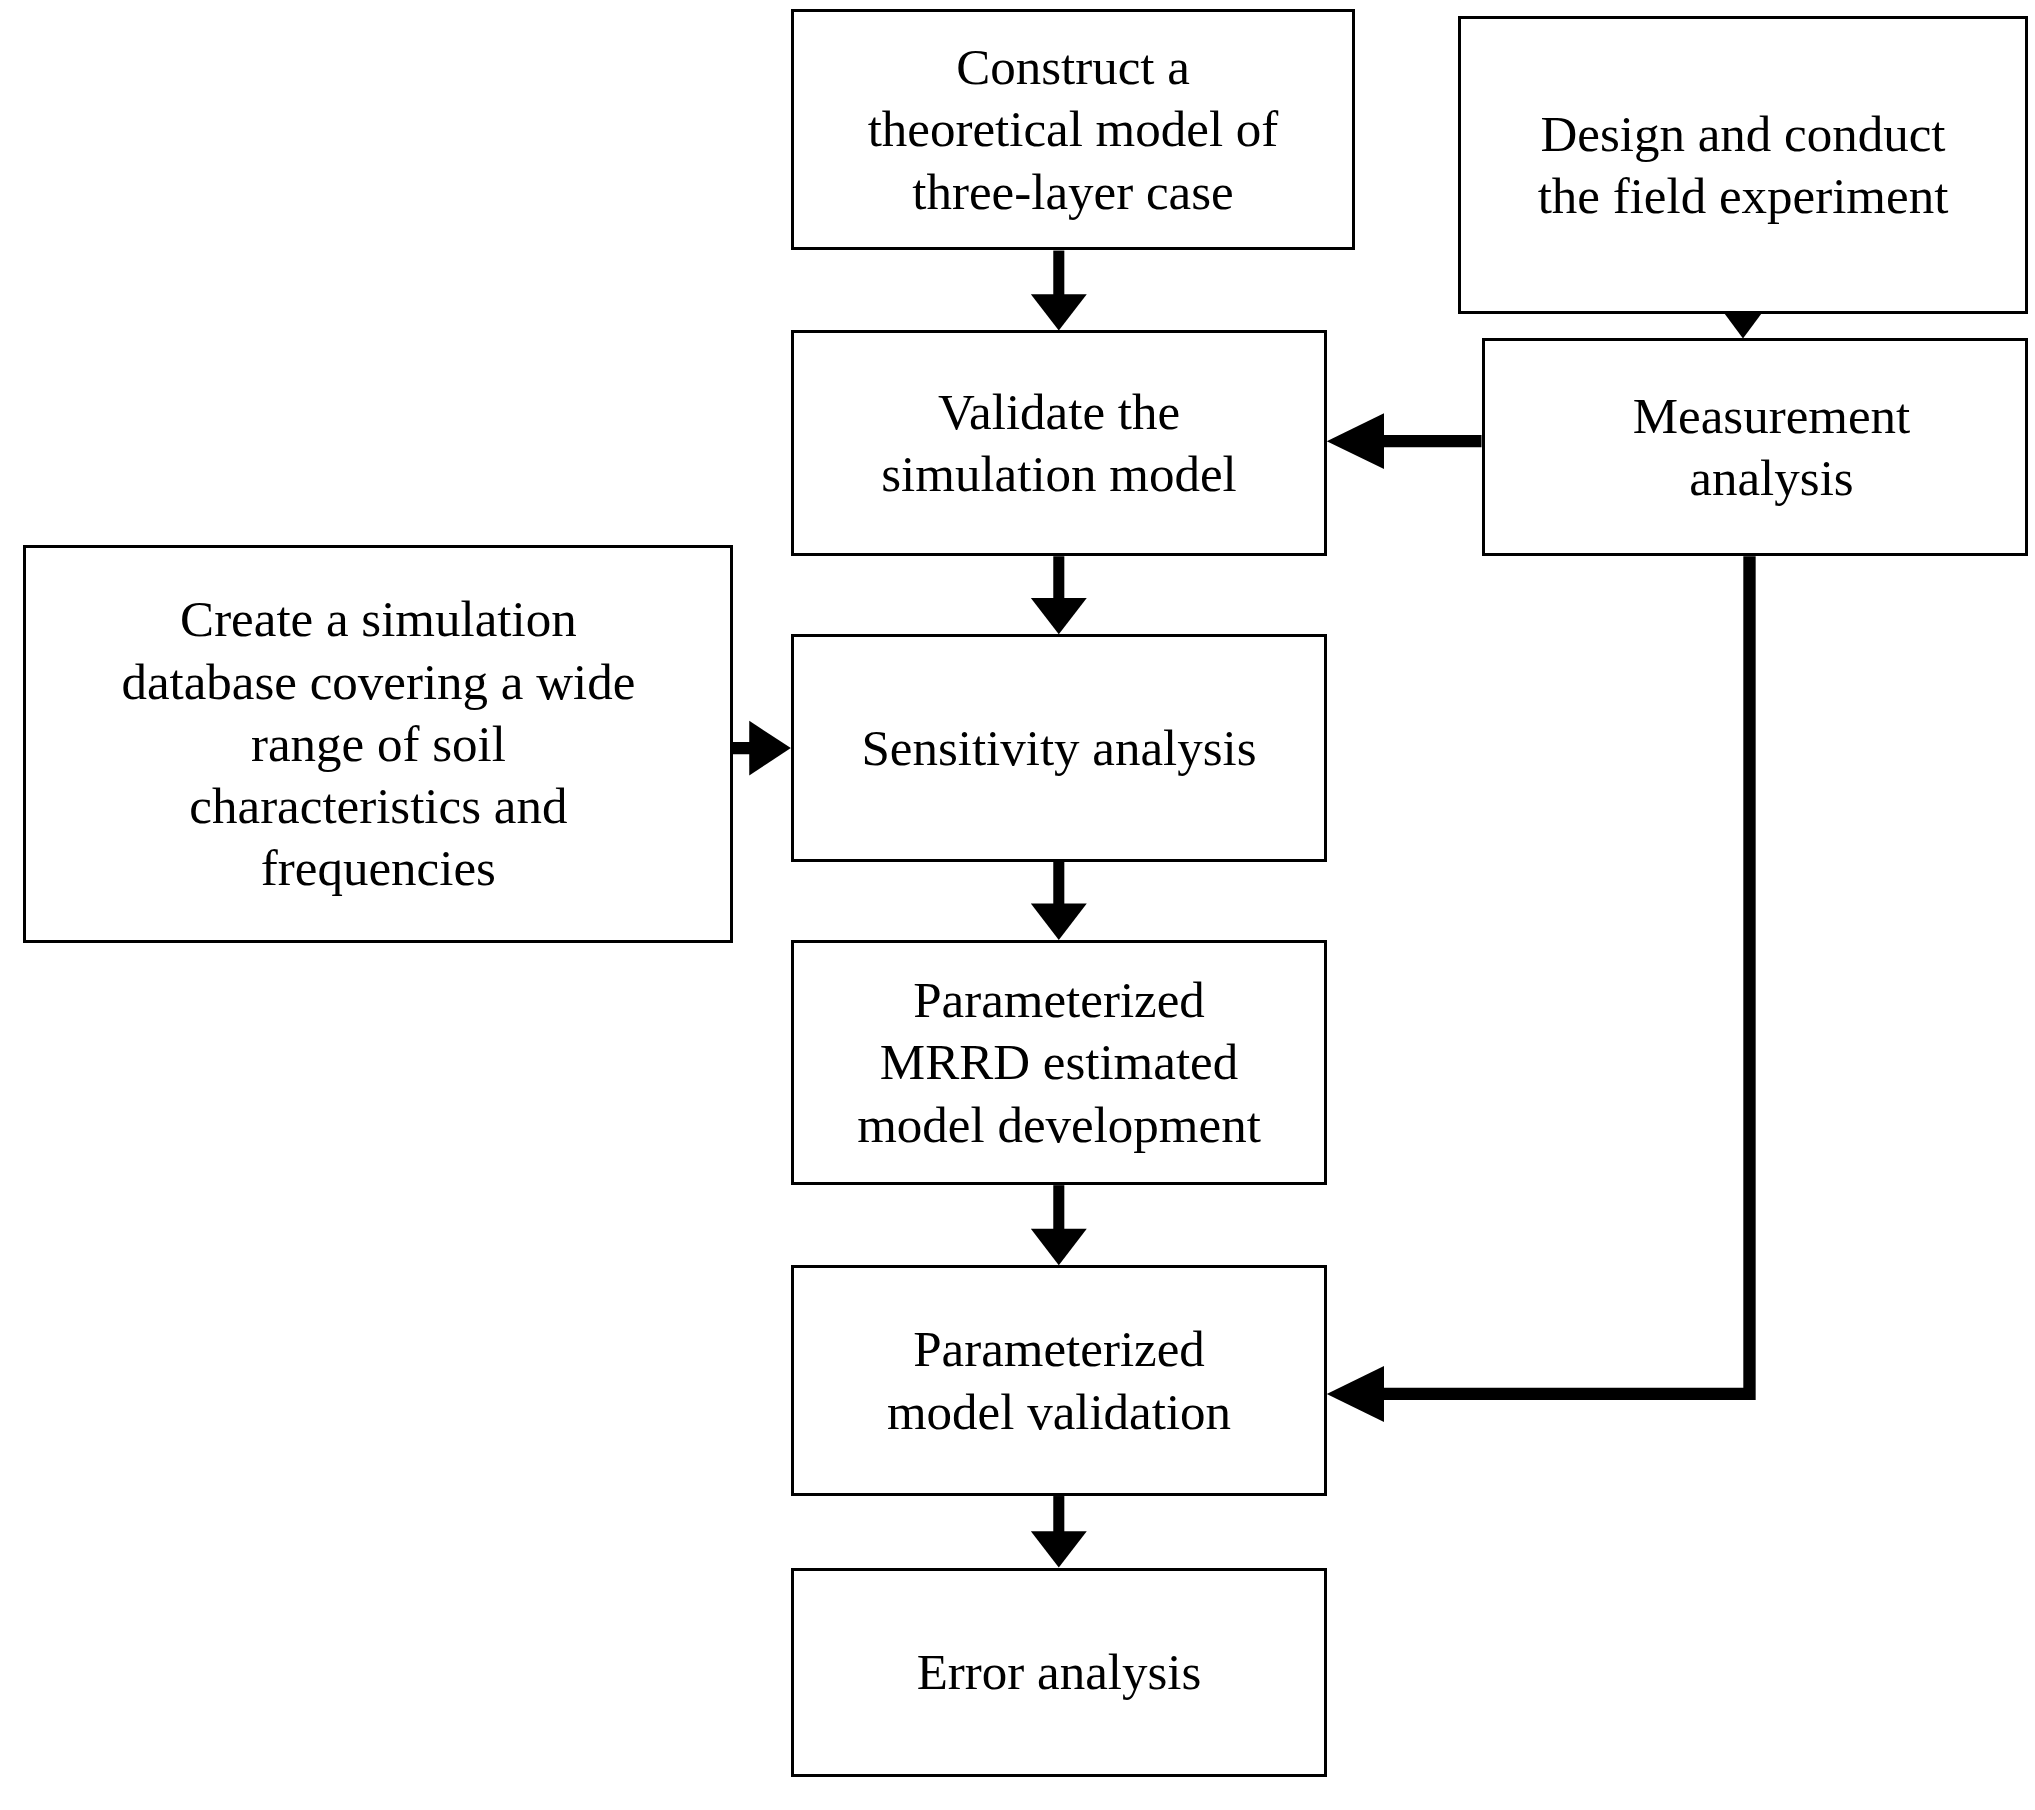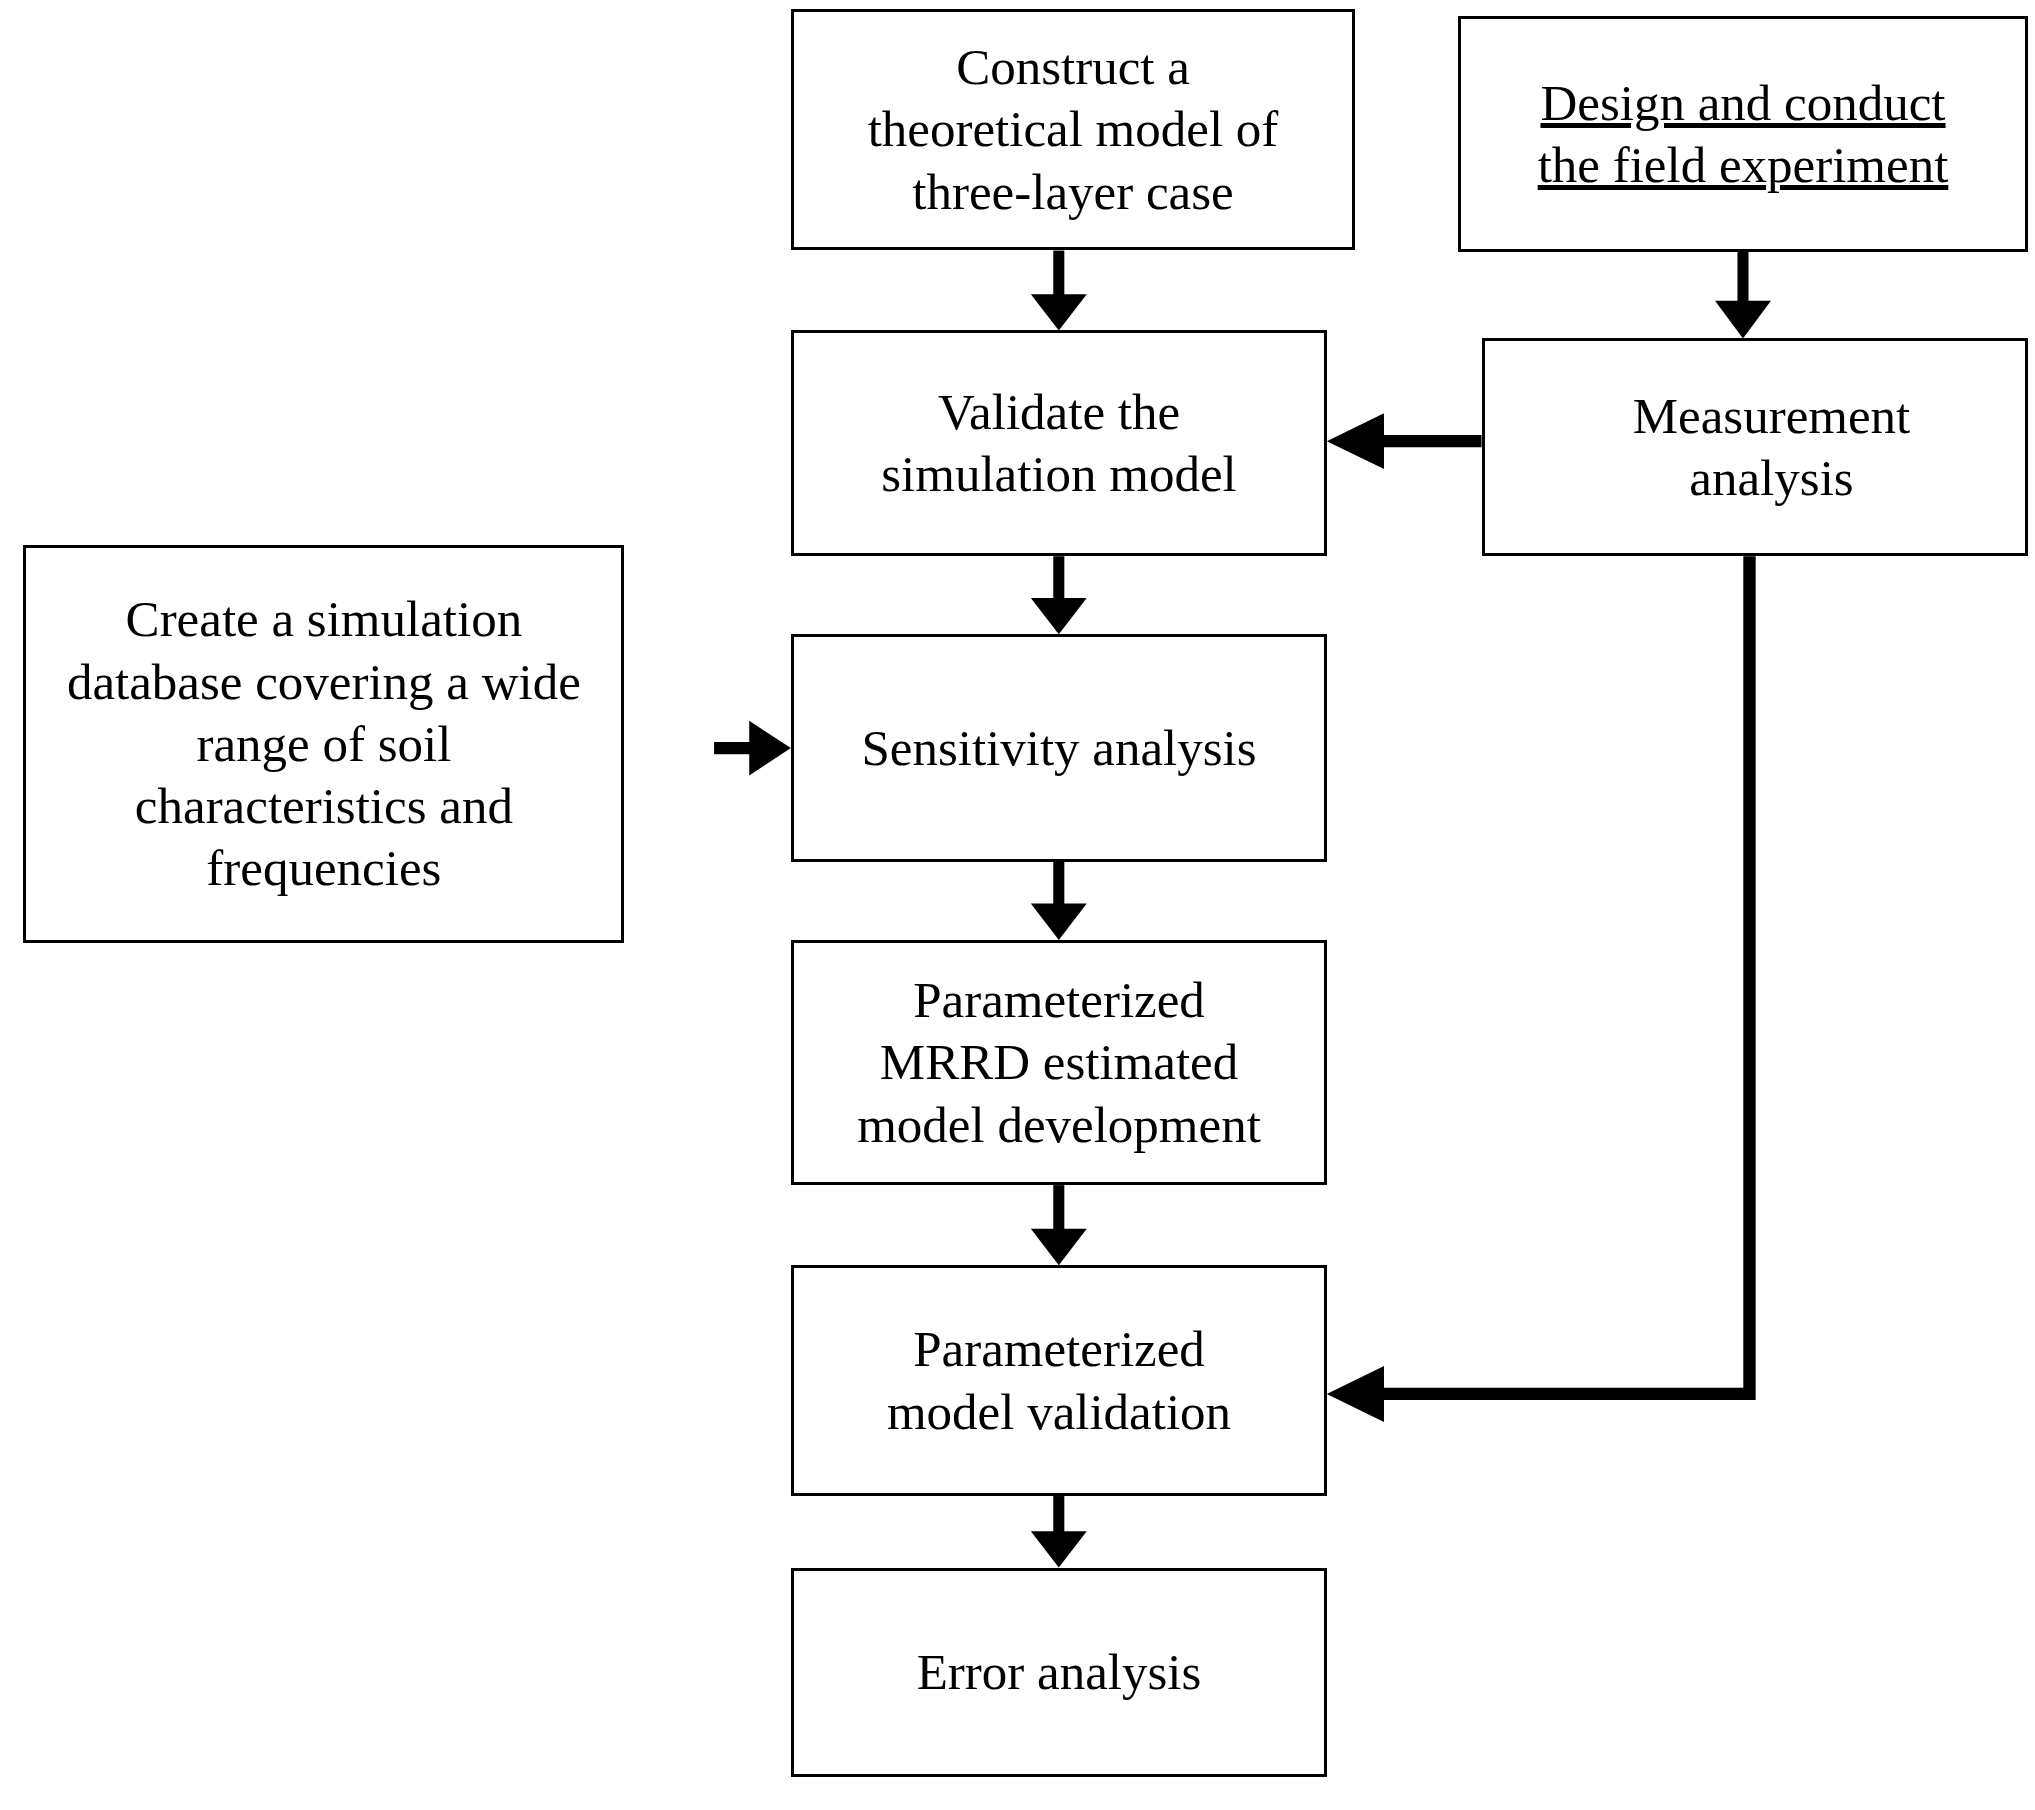--- a/index.html
+++ b/index.html
@@ -5,24 +5,24 @@
   html,body{margin:0;padding:0;background:#ffffff;}
   body{width:2035px;height:1811px;position:relative;overflow:hidden;
        font-family:"Liberation Serif","DejaVu Serif",serif;color:#000;}
   #canvas{position:absolute;left:0;top:0;width:2035px;height:1811px;}
   .node{position:absolute;box-sizing:border-box;border:3.9px solid #000;background:#fff;
         display:flex;align-items:center;justify-content:center;text-align:center;
         line-height:1.22;color:#000;}
   .node .label{display:block;padding:0 9px;white-space:pre-line;}
   
   #n-construct   {left:791px; top:9px;   width:564px;  height:241px; font-size:51px;}
-  #n-design      {left:1458px; top:16.3px;   width:570px;  height:236px; font-size:51px;text-decoration:underline;}
+  #n-design      {left:1458px; top:16.3px;   width:570px;  height:298px; font-size:51px;}
   #n-validate    {left:791px; top:330px;  width:536px;  height:226px; font-size:51px;}
   #n-measurement {left:1482px; top:338px;  width:546px;  height:218px; font-size:51px;padding-left:33px;}
-  #n-database    {left:23.4px;   top:545px;  width:601px; height:398px; font-size:51px;}
+  #n-database    {left:23.4px;   top:545px;  width:710px; height:398px; font-size:51px;}
   #n-sensitivity {left:791px; top:634px;  width:536px;  height:228px; font-size:51px;}
   #n-mrrd        {left:791px; top:940px; width:536px;  height:245px; font-size:51px;}
   #n-paramval    {left:791px; top:1265px; width:536px;  height:231px; font-size:51px;}
   #n-error       {left:791px; top:1568px; width:536px;  height:209px; font-size:51px;}
   #edges{position:absolute;left:0;top:0;width:2035px;height:1811px;pointer-events:none;}
 </style>
 </head>
 <body>
 
 <div id="canvas">

